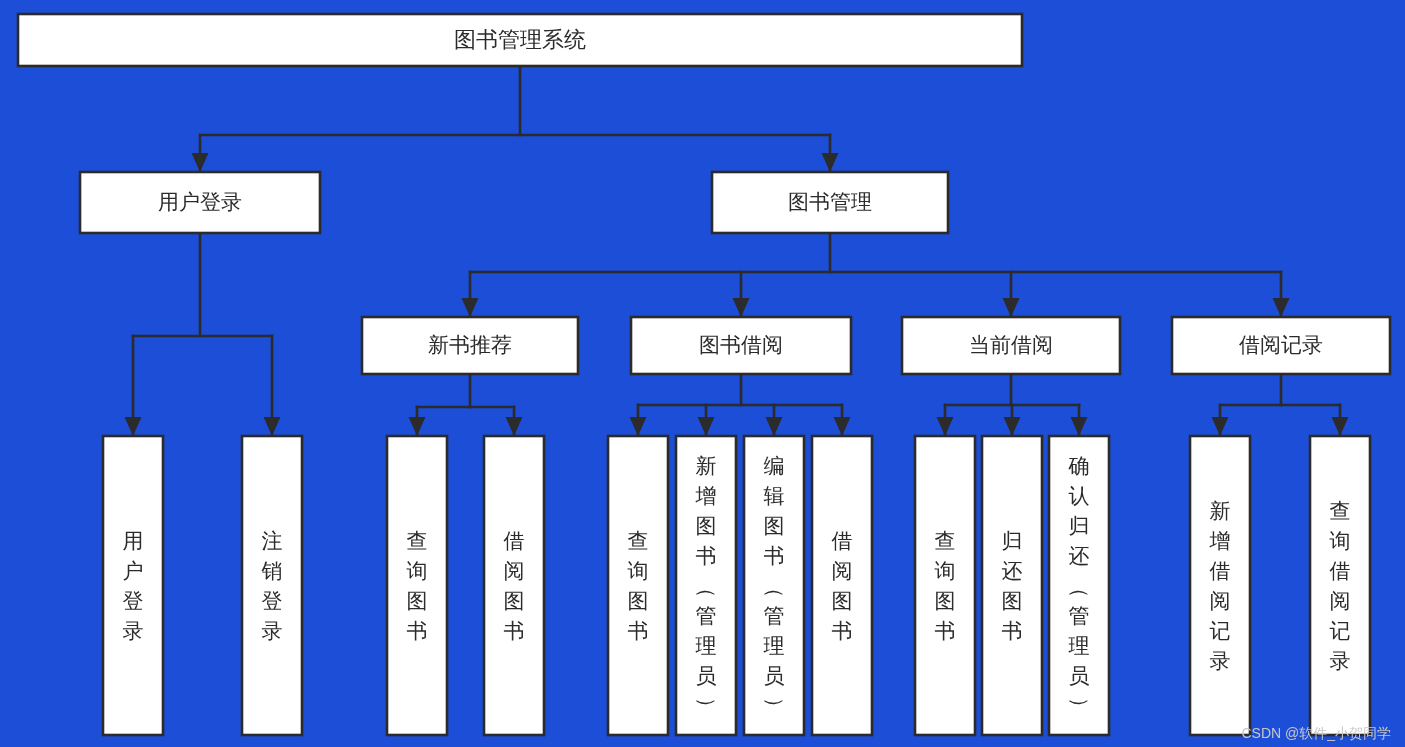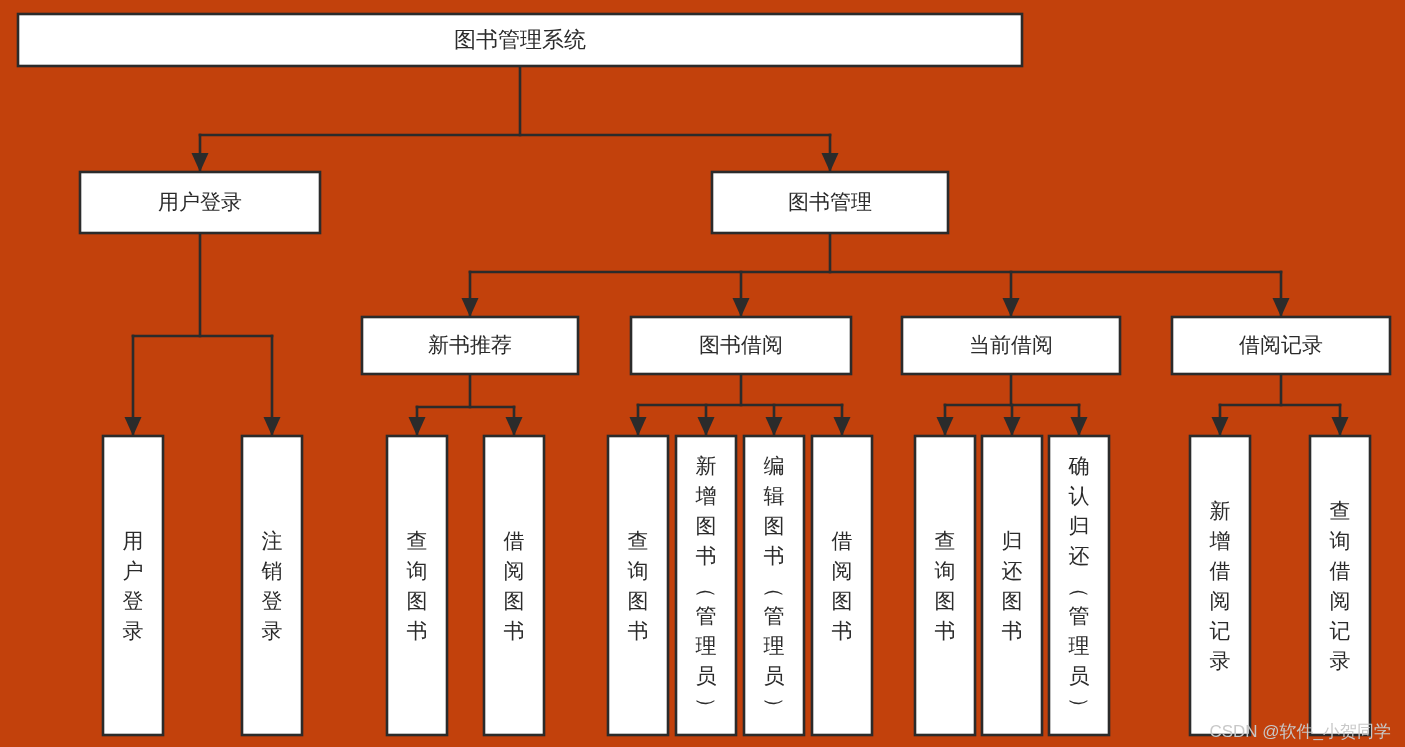--- a/index.html
+++ b/index.html
@@ -11,21 +11,21 @@
   body {
     width: 1405px;
     height: 747px;
     font-family: "Liberation Sans", "DejaVu Sans", sans-serif;
     overflow: hidden;
   }
   #diagram-root {
     position: relative;
     width: 1405px;
     height: 747px;
-    background: #c2410c;
+    background: #1d4ed8;
   }
   svg.diagram-canvas {
     position: absolute;
     left: 0;
     top: 0;
     width: 1405px;
     height: 747px;
     display: block;
   }
   .node-box {
@@ -56,21 +56,21 @@
   }
   .arrow-head {
     fill: #2b2b2b;
     stroke: none;
   }
   .watermark {
     position: absolute;
     right: 14px;
     bottom: 4px;
     color: #c8c8c8;
-    font-size: 17px;
+    font-size: 14px;
     font-family: "Liberation Sans", "DejaVu Sans", sans-serif;
     white-space: nowrap;
     user-select: none;
   }
 </style>
 </head>
 <body>
 
 <div id="diagram-root">
   <svg class="diagram-canvas" viewBox="0 0 1405 747">

